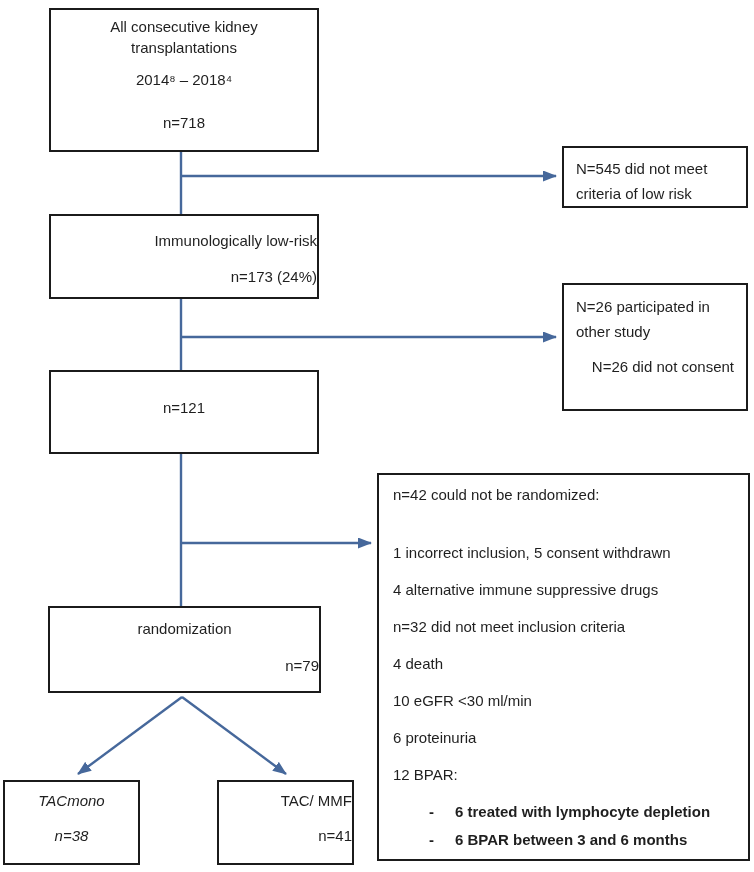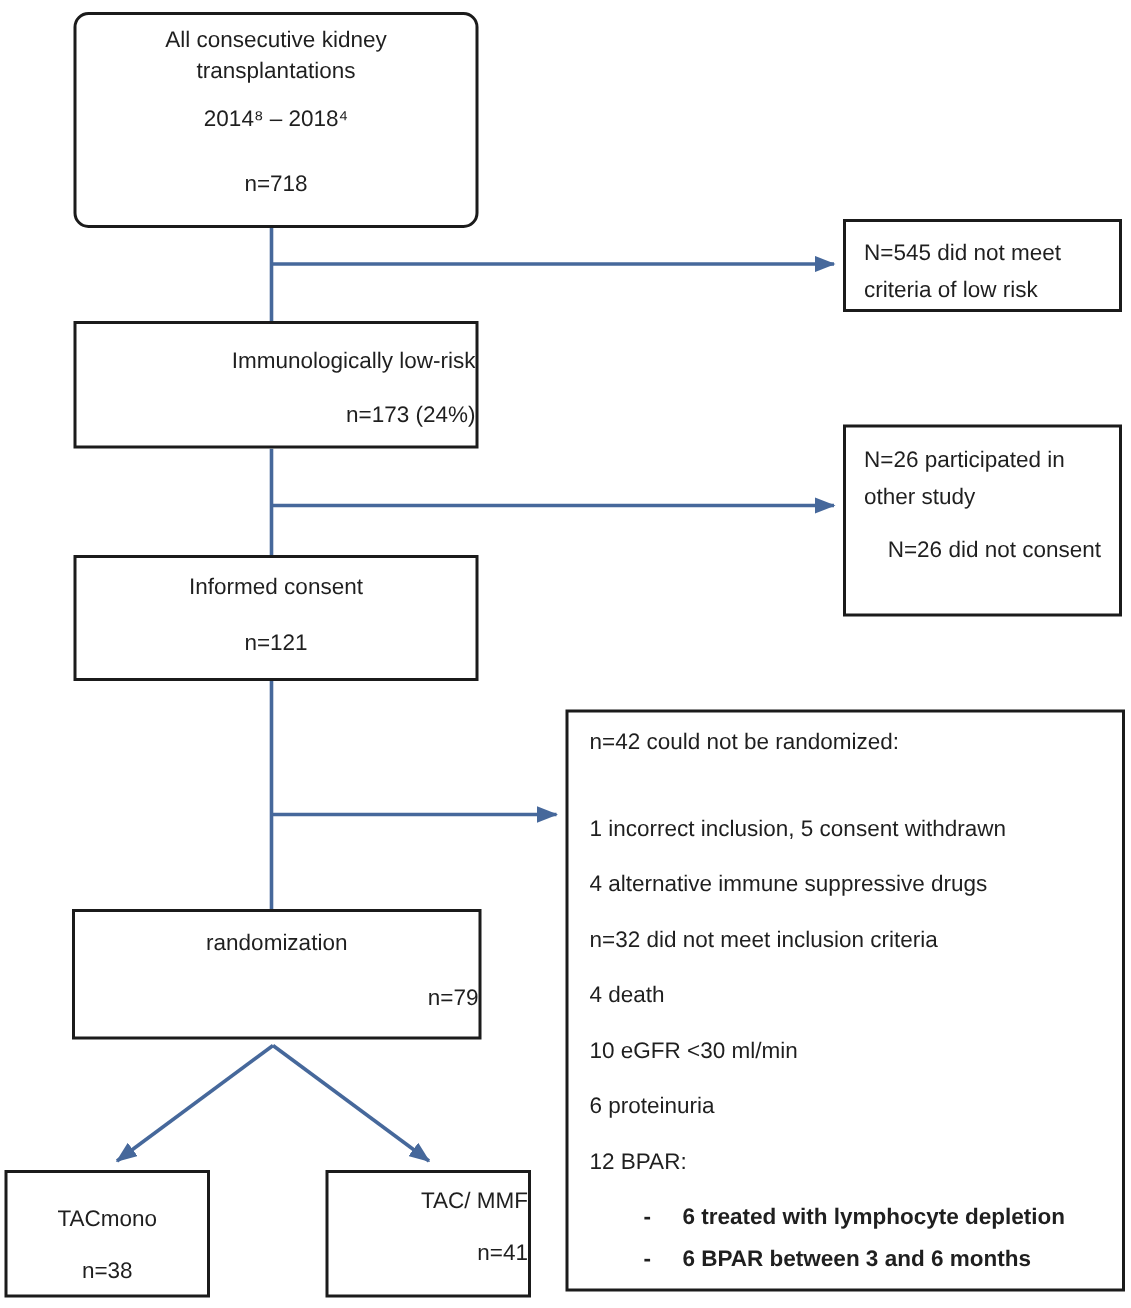--- a/index.html
+++ b/index.html
@@ -12,40 +12,40 @@
   .cline { stroke:var(--connector,#46689b); stroke-width:2.4px; fill:none; }
   .ahead { fill:var(--connector,#46689b); }
   .box {
     position:absolute; box-sizing:border-box; background:#ffffff;
     border:2px solid var(--box-border,#1b1b1b);
     font-size:15px; line-height:21px;
   }
   .center { text-align:center; }
   .bl { white-space:nowrap; }
   
-  .b-all      { left:49px;  top:8px;   width:270px; height:144px; padding-top:6px;border-radius:10px; }
+  .b-all      { left:49px;  top:8px;   width:270px; height:144px; padding-top:6px; }
   .b-all .period { margin-top:11px; }
   .b-all .nval   { margin-top:22px; }
   .b-notlow   { left:562px; top:146px; width:186px; height:62px;  padding:8px 12px; line-height:25px; }
   .b-lowrisk  { left:49px;  top:214px; width:270px; height:85px;  padding-top:14px;text-align:right; }
   .b-lowrisk .nval { margin-top:15px; }
   .b-other    { left:562px; top:283px; width:186px; height:128px; padding:9px 12px; line-height:25px; }
   .b-other .consent { margin-top:10px;text-align:right; }
   .b-consent  { left:49px;  top:370px; width:270px; height:84px;  padding-top:9px; }
   .b-consent .nval { margin-top:16px; }
   .b-excl     { left:377px; top:473px; width:373px; height:388px; padding:9px 14px 0 14px; }
   .b-excl .gap    { margin-top:37px; }
   .b-excl .nb     { margin-top:16px; }
   .b-excl .bold   { font-weight:normal; }
   .b-excl .bullet { display:flex; padding-left:36px; margin-top:16px; font-weight:bold; }
   .b-excl .bullet + .bullet { margin-top:7px; }
   .b-excl .dash   { width:26px; flex:0 0 26px; }
   .b-rand     { left:48px;  top:606px; width:273px; height:87px;  padding-top:10px; }
   .b-rand .nval  { margin-top:16px;text-align:right; }
-  .b-tacmono  { left:3px;   top:780px; width:137px; height:85px;  padding-top:20px; }
+  .b-tacmono  { left:3px;   top:780px; width:137px; height:85px;  padding-top:8px;font-style:italic; }
   .b-tacmono .nval { margin-top:14px; }
   .b-tacmmf   { left:217px; top:780px; width:137px; height:85px;  padding-top:8px;text-align:right; }
   .b-tacmmf .nval  { margin-top:14px; }
 </style>
 </head>
 <body>
 
 <div class="canvas">
 
   <svg class="connectors" width="754" height="872" viewBox="0 0 754 872" xmlns="http://www.w3.org/2000/svg">
@@ -85,21 +85,20 @@
     <div class="bl nval">n=173 (24%)</div>
   </div>
 
   <div class="box b-other">
     <div class="bl">N=26 participated in</div>
     <div class="bl">other study</div>
     <div class="bl consent">N=26 did not consent</div>
   </div>
 
   <div class="box center b-consent">
-    <div class="bl">Informed consent</div>
     <div class="bl nval">n=121</div>
   </div>
 
   <div class="box b-excl">
     <div class="bl">n=42 could not be randomized:</div>
     <div class="bl gap">1 incorrect inclusion, 5 consent withdrawn</div>
     <div class="bl nb">4 alternative immune suppressive drugs</div>
     <div class="bl nb">n=32 did not meet inclusion criteria</div>
     <div class="bl nb bold">4 death</div>
     <div class="bl nb bold">10 eGFR &lt;30 ml/min</div>

